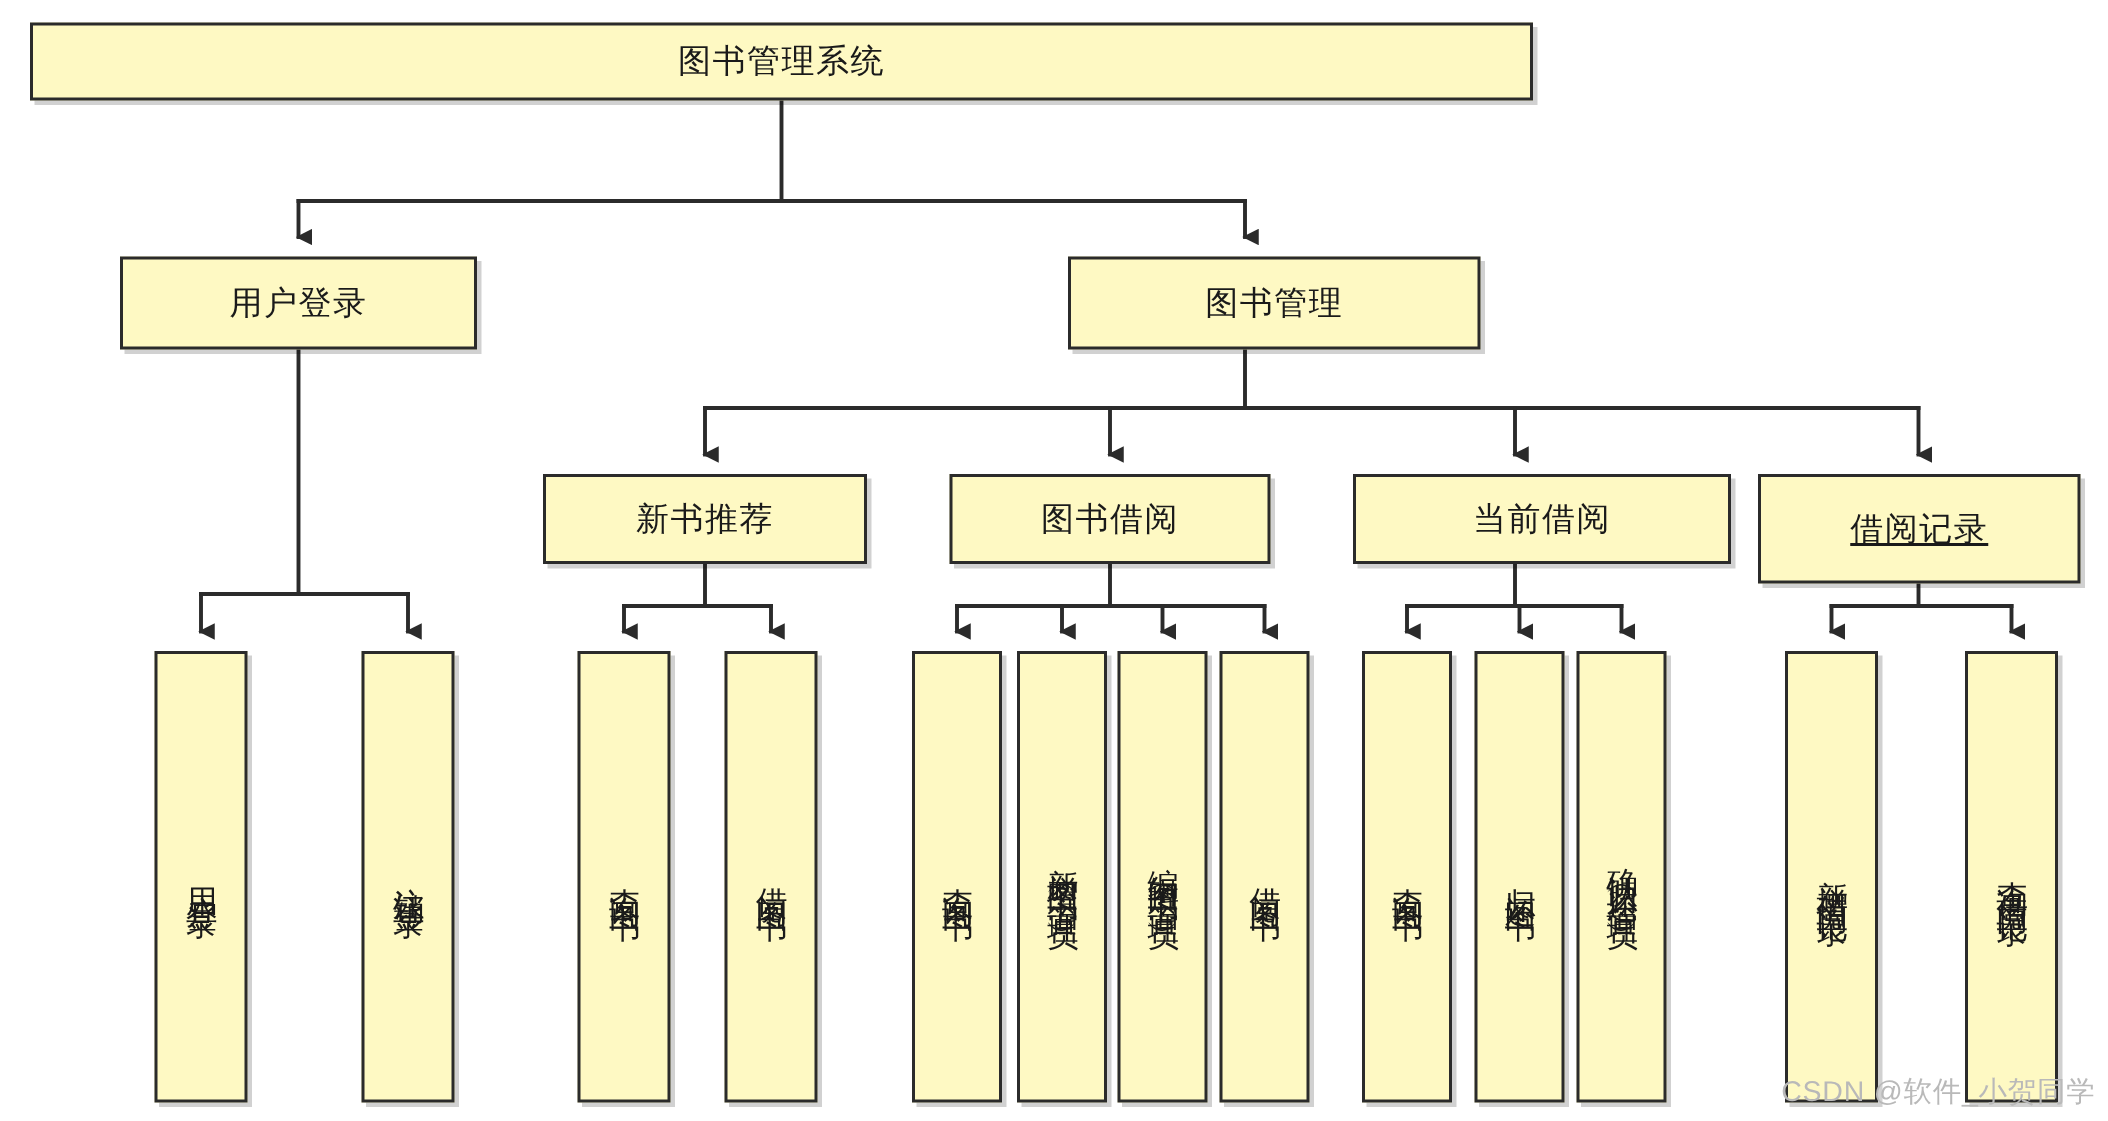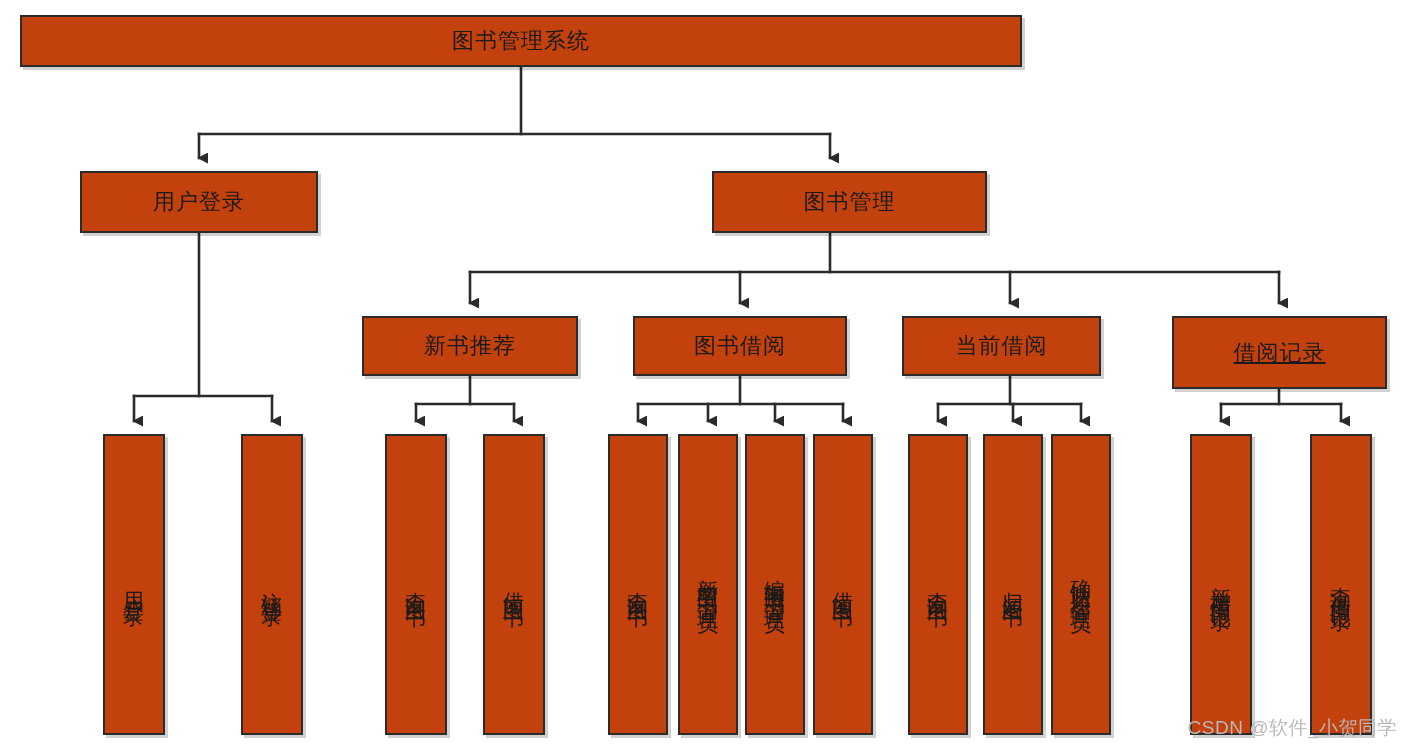--- a/index.html
+++ b/index.html
@@ -21,21 +21,21 @@
   #svg-layer {
     position: absolute;
     left: 0;
     top: 0;
     width: 1405px;
     height: 747px;
   }
   .node {
     position: absolute;
     box-sizing: border-box;
-    background: #c2410c;
+    background: #fef9c3;
     border: 2px solid #2b2b2b;
     display: flex;
     align-items: center;
     justify-content: center;
     color: #1a1a1a;
   }
   .node.shadowed {
     box-shadow: 3px 3px 0 rgba(0,0,0,0.18);
   }
   .node-label {
@@ -138,21 +138,21 @@
   <div class="node horiz shadowed" style="left: 712px; top: 171px; width: 275px; height: 62px;">
     <span class="node-label">图书管理</span>
   </div>
 
   <div class="node horiz shadowed" style="left: 362px; top: 316px; width: 216px; height: 60px;">
     <span class="node-label">新书推荐</span>
   </div>
   <div class="node horiz shadowed" style="left: 633px; top: 316px; width: 214px; height: 60px;">
     <span class="node-label">图书借阅</span>
   </div>
-  <div class="node horiz shadowed" style="left: 902px; top: 316px; width: 199px; height: 60px;">
+  <div class="node horiz shadowed" style="left: 902px; top: 316px; width: 252px; height: 60px;">
     <span class="node-label">当前借阅</span>
   </div>
   <div class="node horiz shadowed" style="left: 1172px; top: 316px; width: 215px; height: 73px; text-decoration: underline;">
     <span class="node-label">借阅记录</span>
   </div>
 
   <div class="node vert shadowed" style="left: 103px; top: 434px; width: 62px; height: 301px;">
     <span class="node-label">用户登录</span>
   </div>
   <div class="node vert shadowed" style="left: 241px; top: 434px; width: 62px; height: 301px;">

